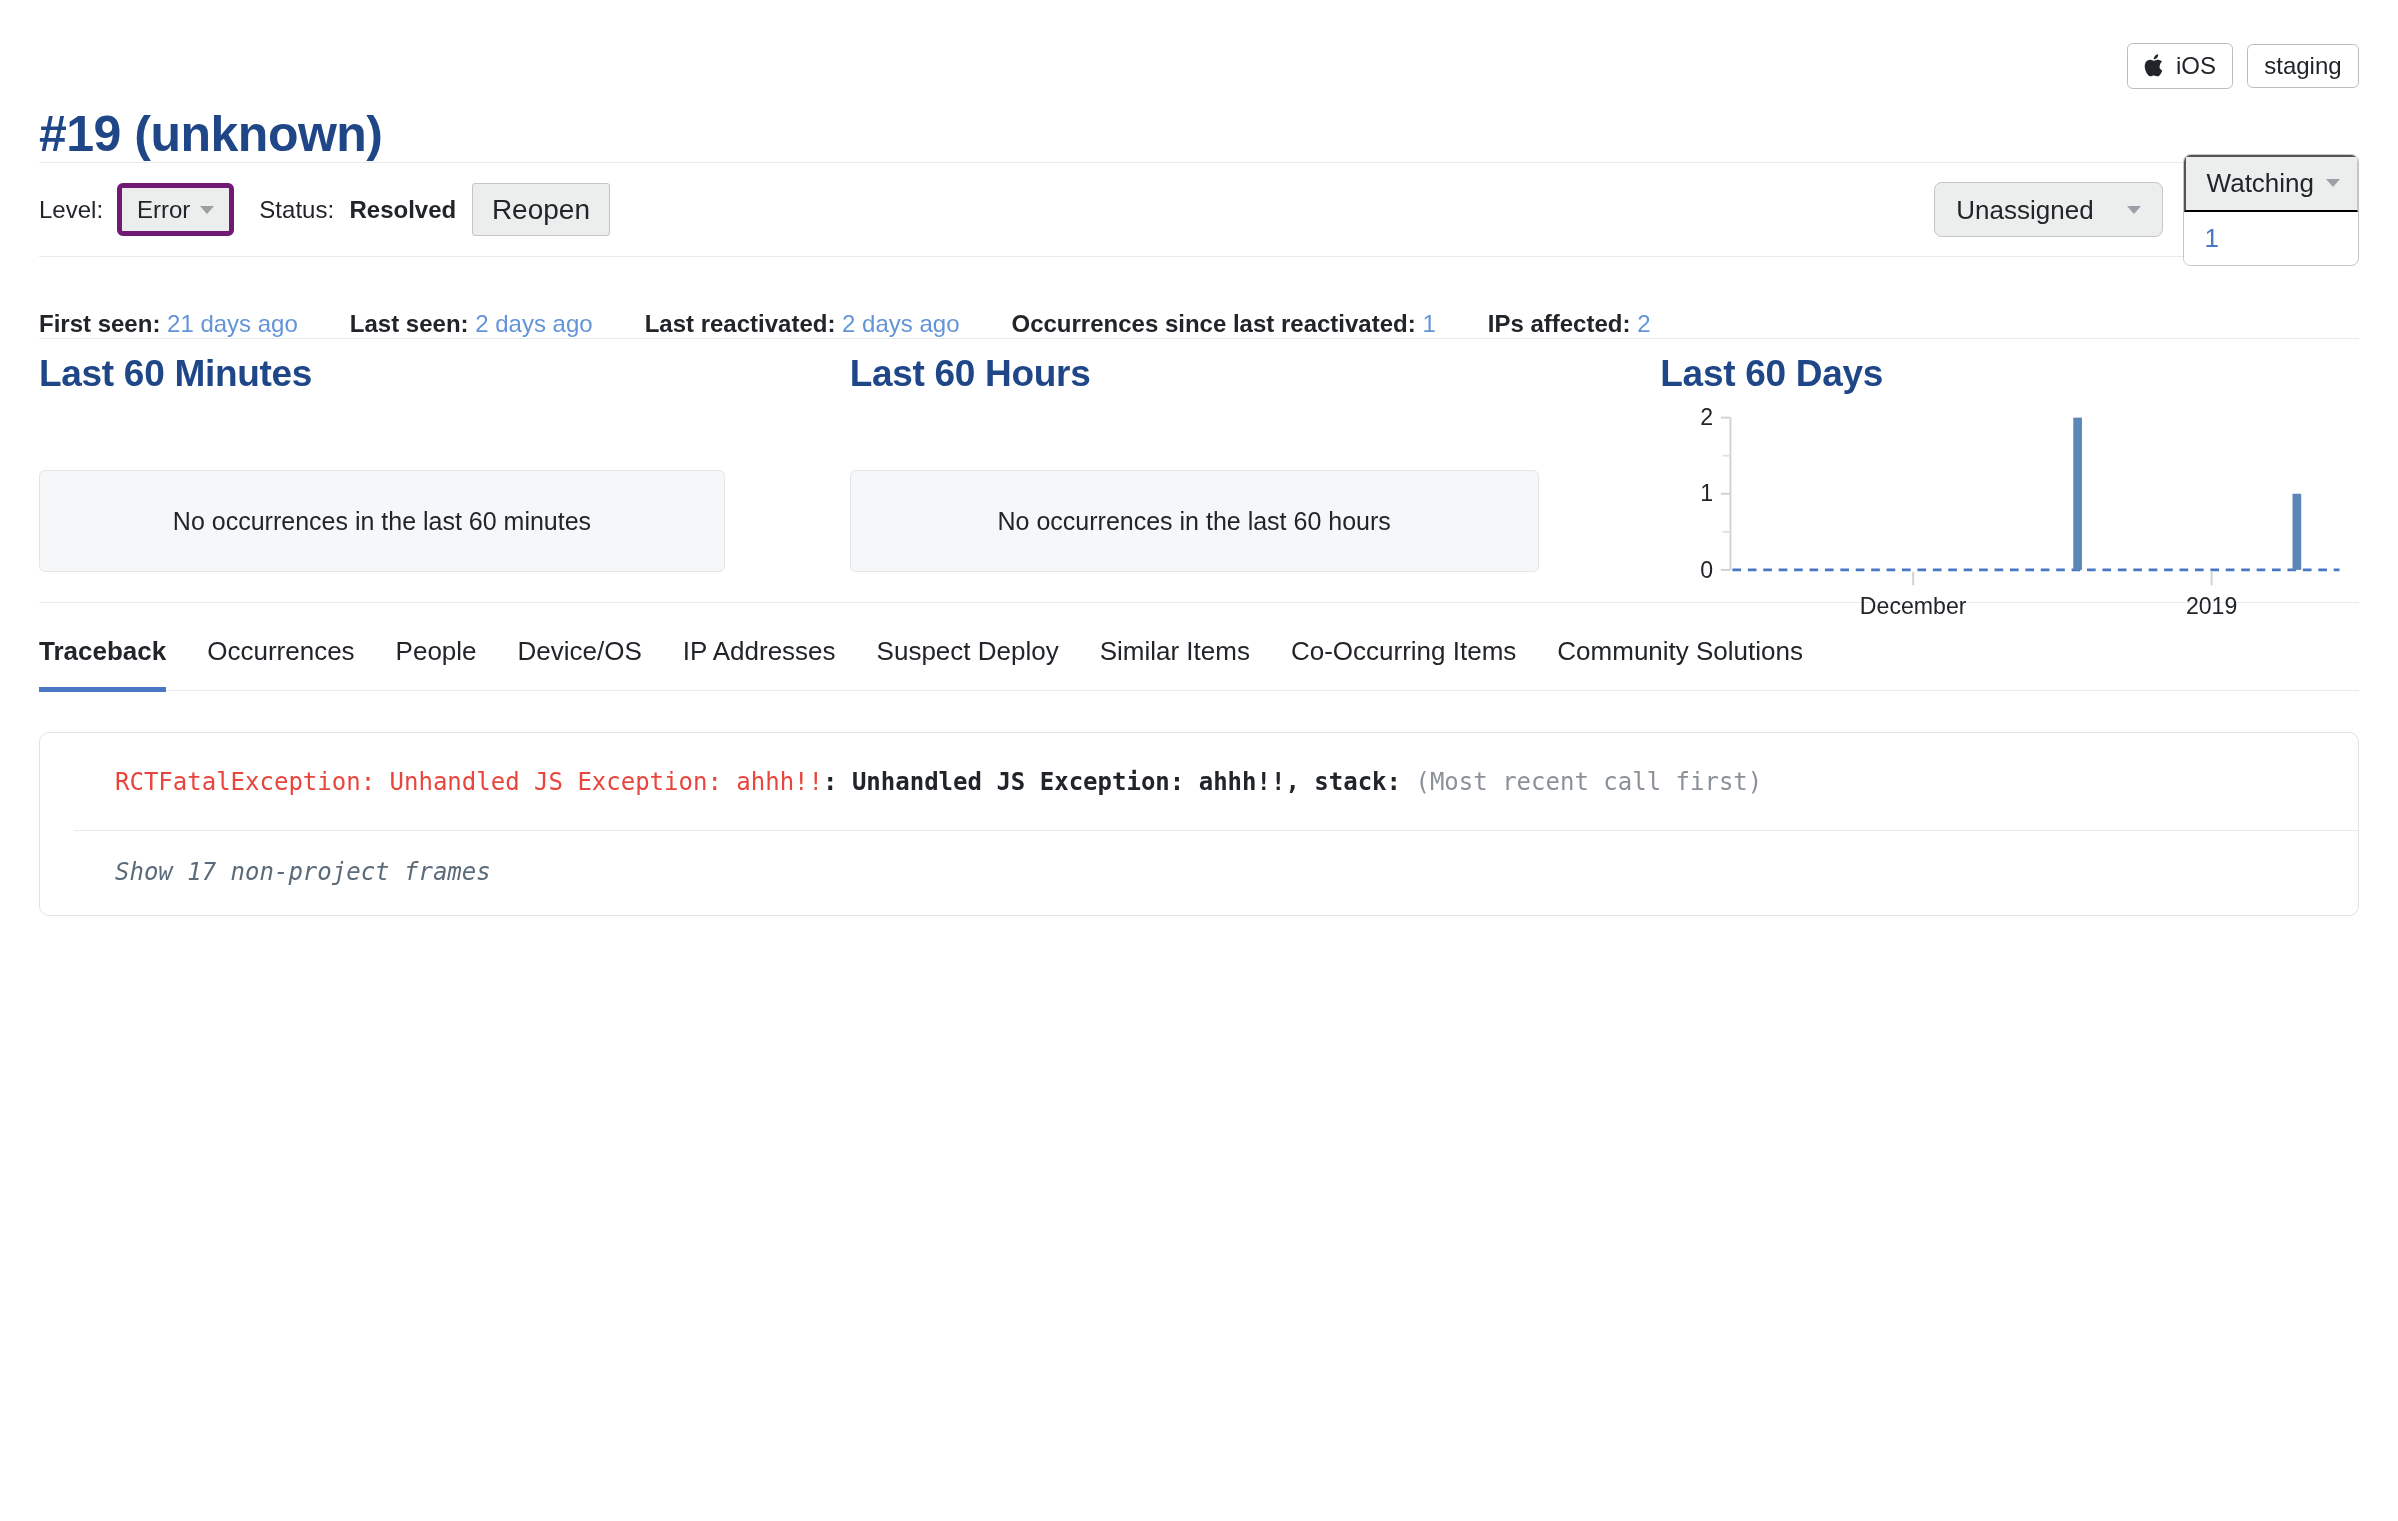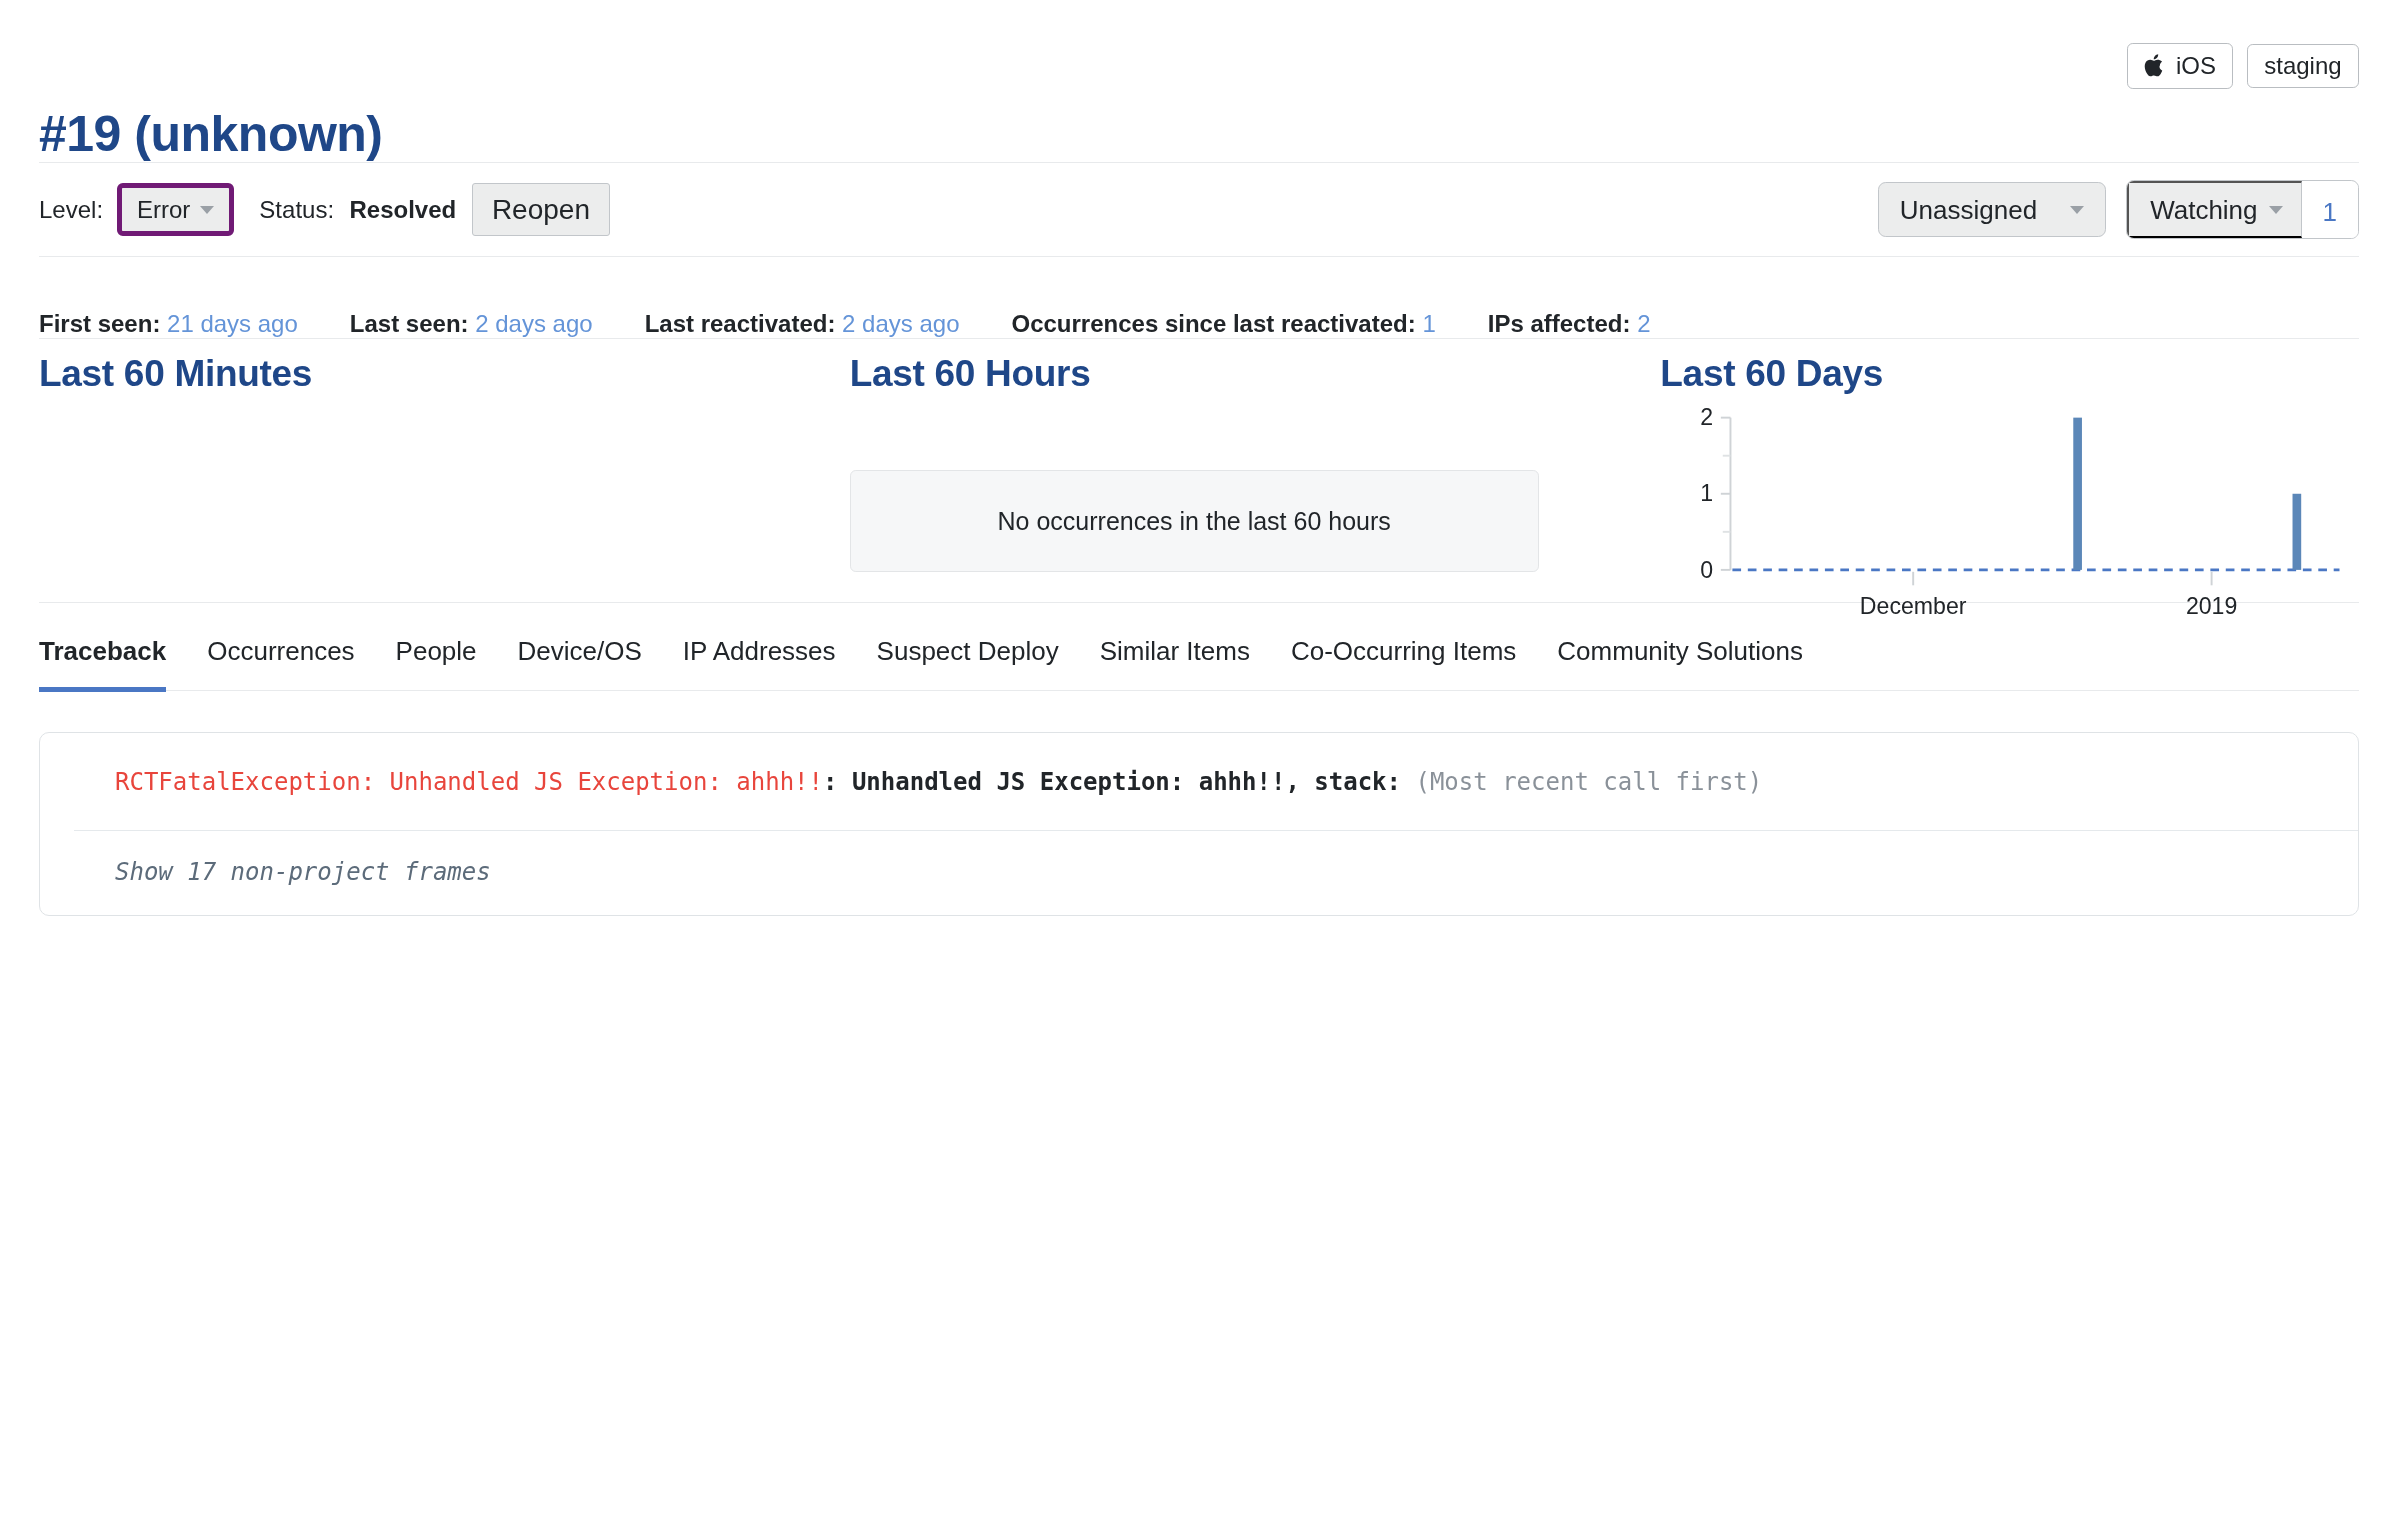--- a/index.html
+++ b/index.html
@@ -116,25 +116,26 @@
     font-size: 26px;
     line-height: 1;
     color: #212529;
     display: inline-flex;
     align-items: center;
     gap: 33px;
     cursor: pointer;
   }
   .watchgroup {
     display: inline-flex;
-    align-items: flex-end;
+    align-items: flex-start;
     border: 1px solid #c2c6ca;
     border-radius: 7.7px;
     overflow: hidden;
     background: #fff;
+    flex-direction: column;
   }
   .watchbtn {
     background: #eceded;
     padding: 13.5px 17.4px 13.5px 21px;
     font-size: 26px;
     line-height: 1;
     color: #212529;
     display: inline-flex;
     align-items: center;
     gap: 11.6px;
@@ -339,20 +340,23 @@
       <span class="val">2</span>
     </div>
   </div>
 
   <hr class="divider hr3">
 
   <div class="charts">
 
     <div class="chartcol c1">
       <div class="chart-title">Last 60 Minutes</div>
+      <div class="empty-box">
+        <span>No occurrences in the last 60 minutes</span>
+      </div>
     </div>
 
     <div class="chartcol c2">
       <div class="chart-title">Last 60 Hours</div>
       <div class="empty-box">
         <span>No occurrences in the last 60 hours</span>
       </div>
     </div>
 
     <div class="chartcol c3">

